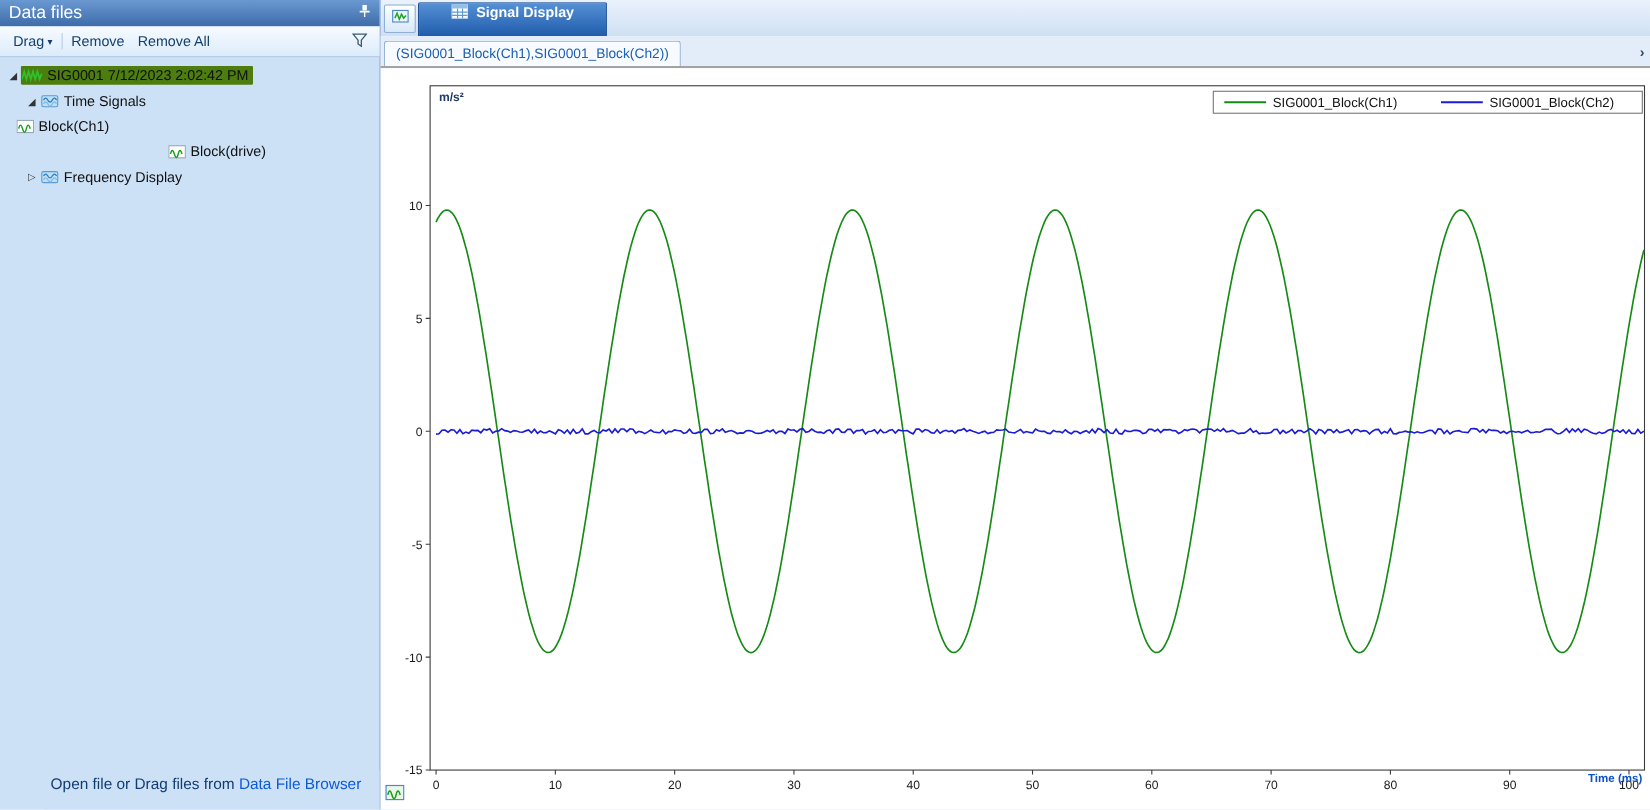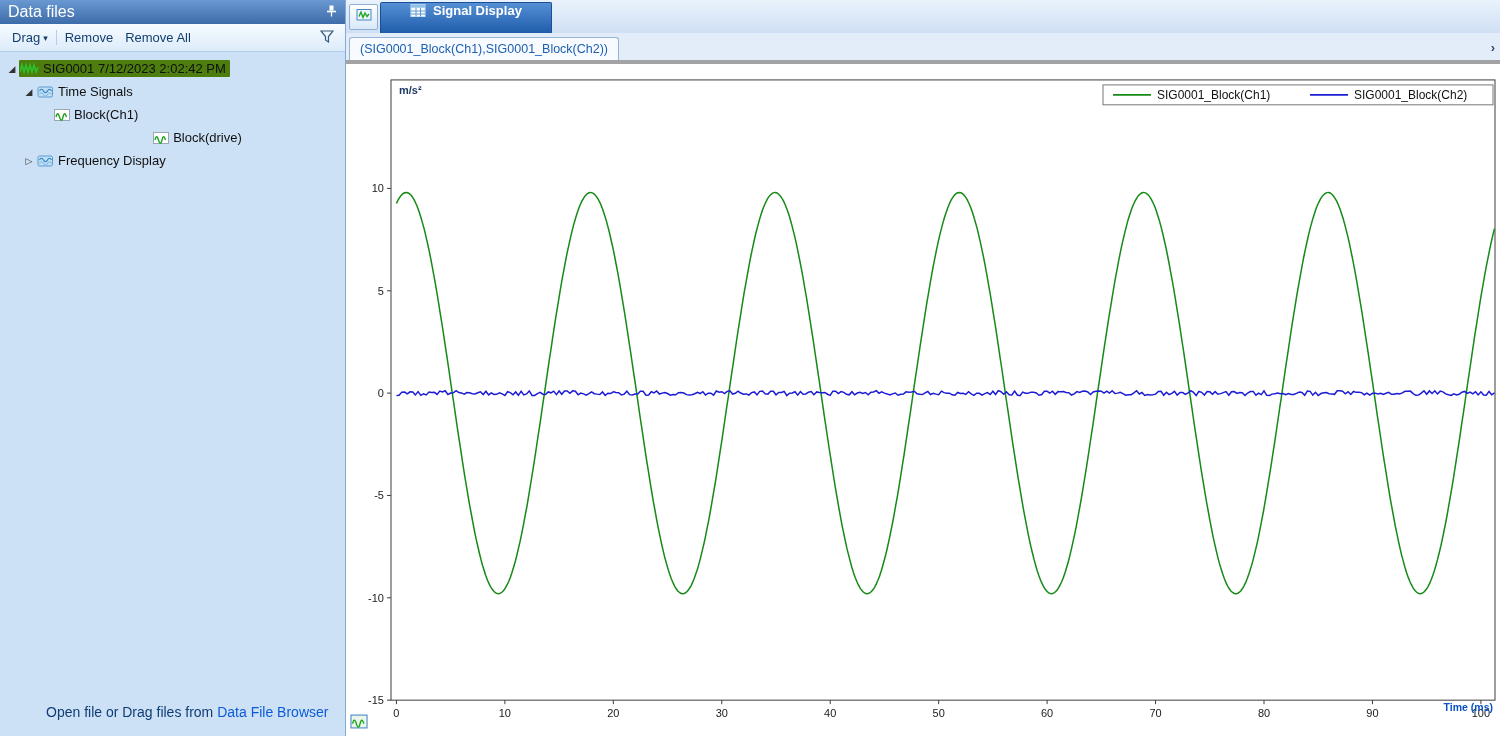--- a/index.html
+++ b/index.html
@@ -33,21 +33,21 @@
 
   
   .right{flex:1;display:flex;flex-direction:column;background:#fff;min-width:0;}
   .tabbar{height:33px;flex:none;background:linear-gradient(#eaf2fc,#cfe0f4);
     display:flex;align-items:stretch;padding-left:3px;}
   .tab-mini{width:27px;margin:4px 1px 3px 0;border:1px solid #8fb0d4;border-radius:2px;
     background:linear-gradient(#ffffff,#d8e8f8);display:flex;align-items:center;justify-content:center;cursor:default;}
   .tab-active{margin:2px 0 0 1px;padding:0 29px;background:linear-gradient(#5590d4,#1f5cab);
     color:#fff;font-weight:bold;font-size:13px;display:flex;align-items:flex-start;gap:7px;
     border:1px solid #1b4f95;border-bottom:none;border-radius:2px 2px 0 0;cursor:default;}
-  .subtabbar{height:27px;flex:none;background:#e3edf9;border-bottom:4px solid #a3a3a3;
+  .subtabbar{height:27px;flex:none;background:#e3edf9;border-bottom:2px solid #a3a3a3;
     display:flex;align-items:flex-end;padding-left:3px;position:relative;}
   .subtab{height:22px;line-height:22px;background:#f7fbff;border:1px solid #96b3d4;border-bottom:none;
     border-radius:3px 3px 0 0;color:#1d5fb0;font-size:12.5px;padding:0 10px;cursor:default;}
   .chev{position:absolute;right:5px;bottom:5px;color:#2b4a6b;font-size:13px;font-weight:bold;cursor:default;}
   .chart-wrap{flex:1;position:relative;background:#fff;min-height:0;}
   #chart-svg{position:absolute;left:0;top:0;width:100%;height:100%;}
   .mini-thumb{position:absolute;left:4px;bottom:3px;}
 
   #chart-svg text{font-family:"Liberation Sans",sans-serif;}
   #chart-svg .tick{font-size:11px;fill:#1a1a1a;}
@@ -105,21 +105,21 @@
             <span class="ticon">
               <svg width="17" height="14" viewBox="0 0 17 14">
                 <rect x="1" y="2" width="14.5" height="10" rx="1.5" fill="#bfe0f4" stroke="#5a9bd4"></rect>
                 <path d="M2.5 6 q2-3.5 4 0 t4 0 t4 0" fill="none" stroke="#2f7fc1" stroke-width="1.2"></path>
                 <path d="M2.5 9.5 q2-3.5 4 0 t4 0 t4 0" fill="none" stroke="#8abbe2" stroke-width="1.2"></path>
               </svg>
             </span>
             <span>Time Signals</span>
           </span>
         </div>
-        <div class="trow" style="padding-left: 39px;">
+        <div class="trow" style="">
           <span class="exp"></span>
           <span class="node">
             <span class="ticon">
               <svg width="16" height="14" viewBox="0 0 16 14">
                 <rect x="0.5" y="1.5" width="15" height="11" fill="#ffffff" stroke="#9aa7b5"></rect>
                 <path d="M2 9 q1.5-6.5 3.5 0 t3.5 0 t3.5 0" fill="none" stroke="#19a019" stroke-width="1.3"></path>
               </svg>
             </span>
             <span>Block(Ch1)</span>
           </span>

